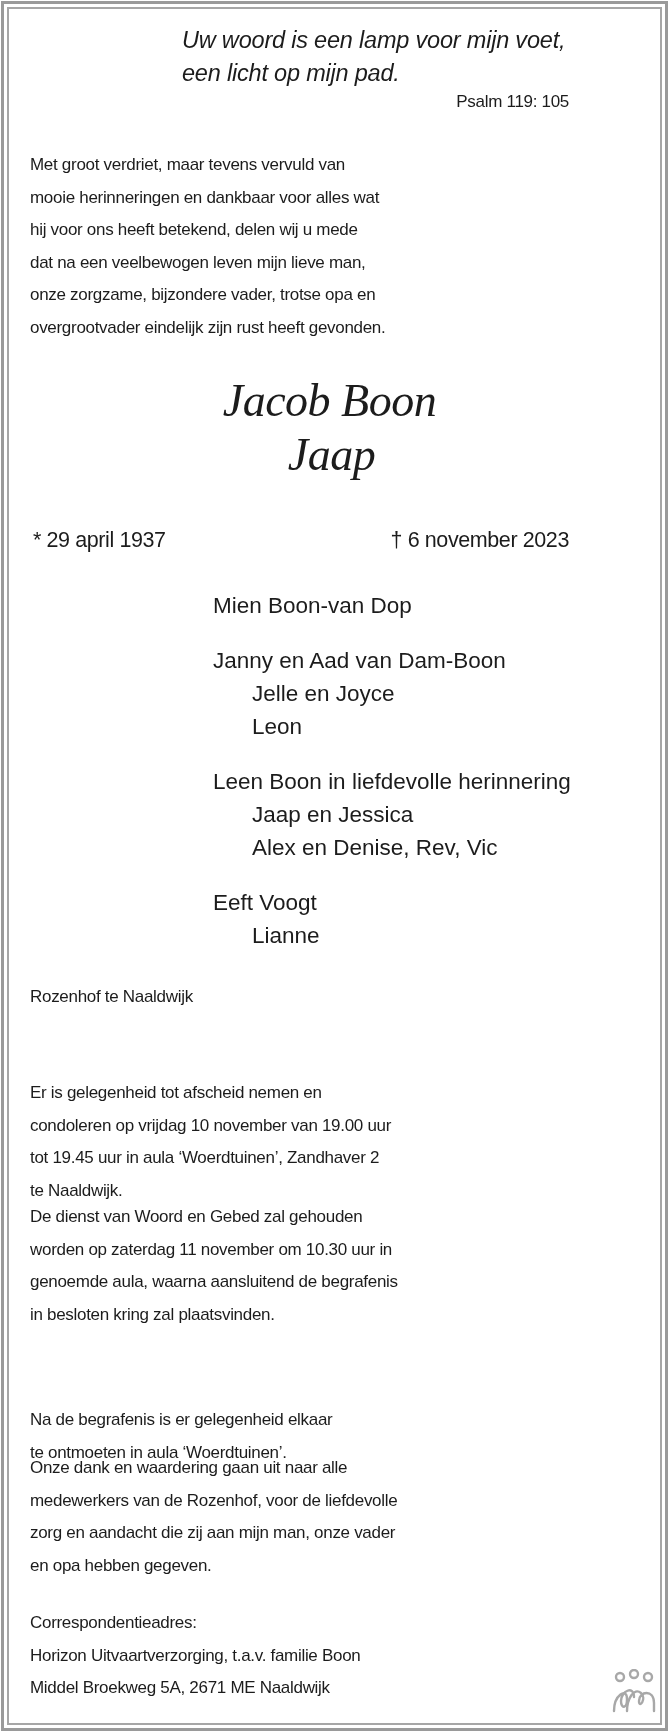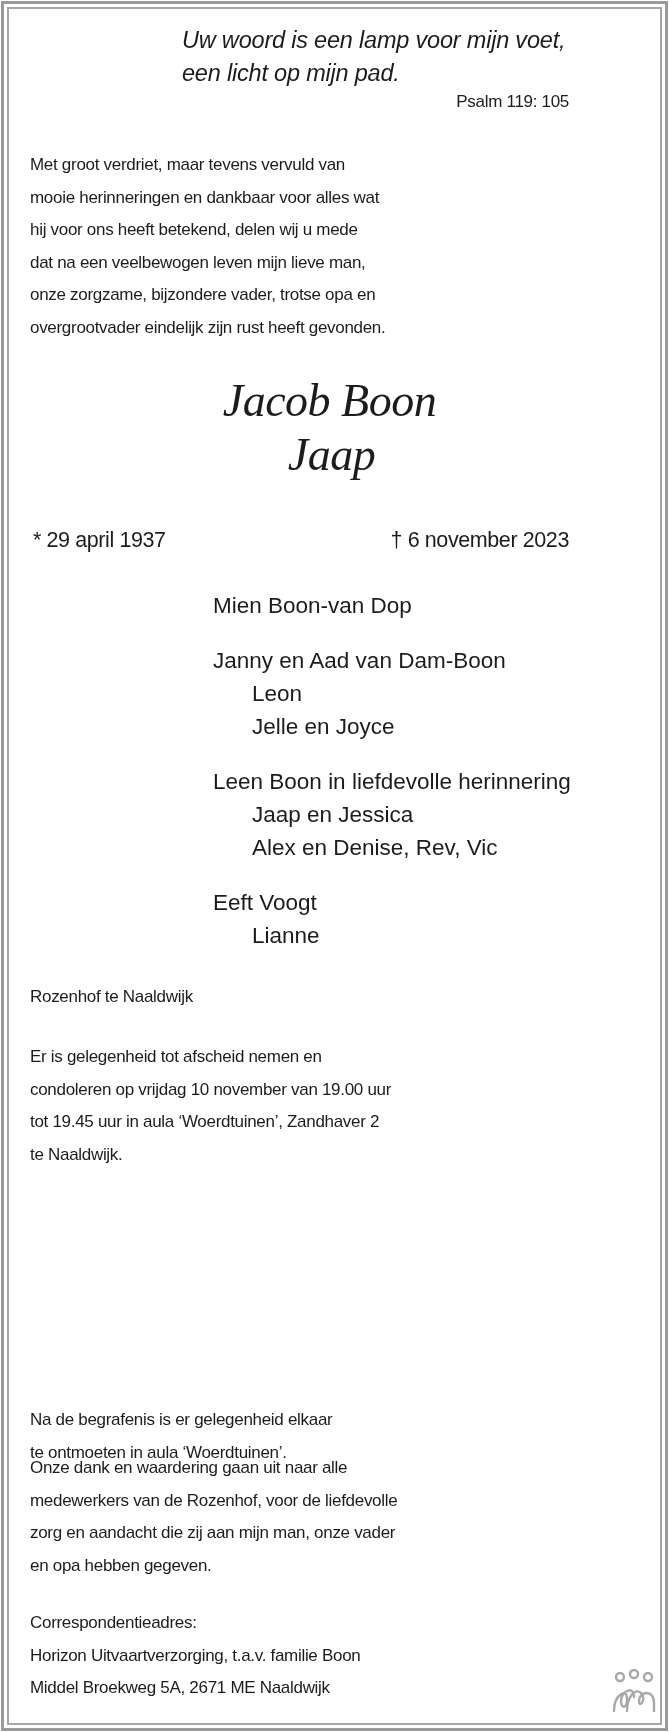--- a/index.html
+++ b/index.html
@@ -89,21 +89,21 @@
       font-size: 22.5px;
       line-height: 33px;
       letter-spacing: 0px;
     }
     .family .grp { margin-bottom: 22px; }
     .family .row { display: block; white-space: nowrap; }
     .family .indent { padding-left: 39px; }
     .family .ital { }
 
     .rozenhof { top: 981px; }
-    .visit { top: 1041px; }
+    .visit { top: 1077px; }
     .service { top: 1201px; }
     .after { top: 1361px; margin-top: 43px; }
     .thanks { top: 1452px; }
     .corr { top: 1607px; }
 
     .logo {
       position: absolute;
       left: 611px; top: 1669px;
       width: 46px; height: 46px;
     }
@@ -136,22 +136,22 @@
 
   <div class="abs date date-birth">* 29 april 1937</div>
   <div class="abs date date-death">† 6 november 2023</div>
 
   <div class="family">
     <div class="grp">
       <span class="row">Mien Boon-van Dop</span>
     </div>
     <div class="grp">
       <span class="row">Janny en Aad van Dam-Boon</span>
+      <span class="row indent">Jelle en Joyce</span>
       <span class="row indent">Leon</span>
-      <span class="row indent">Jelle en Joyce</span>
     </div>
     <div class="grp">
       <span class="row"><span>Leen Boon</span> <span class="ital">in liefdevolle herinnering</span></span>
       <span class="row indent">Jaap en Jessica</span>
       <span class="row indent"><span>Alex en Denise,</span> <span class="ital">Rev, Vic</span></span>
     </div>
     <div class="grp">
       <span class="row">Eeft Voogt</span>
       <span class="row indent">Lianne</span>
     </div>
@@ -161,20 +161,26 @@
     <span class="line">Rozenhof te Naaldwijk</span>
   </div>
 
   <div class="center-block visit">
     <span class="line">Er is gelegenheid tot afscheid nemen en</span>
     <span class="line">condoleren op vrijdag 10 november van 19.00 uur</span>
     <span class="line">tot 19.45 uur in aula ‘Woerdtuinen’, Zandhaver 2</span>
     <span class="line">te Naaldwijk.</span>
   </div>
 
+  <div class="center-block service">
+    <span class="line">De dienst van Woord en Gebed zal gehouden</span>
+    <span class="line">worden op zaterdag 11 november om 10.30 uur in</span>
+    <span class="line">genoemde aula, waarna aansluitend de begrafenis</span>
+    <span class="line">in besloten kring zal plaatsvinden.</span>
+  </div>
 
   <div class="center-block after">
     <span class="line">Na de begrafenis is er gelegenheid elkaar</span>
     <span class="line">te ontmoeten in aula ‘Woerdtuinen’.</span>
   </div>
 
   <div class="center-block thanks">
     <span class="line">Onze dank en waardering gaan uit naar alle</span>
     <span class="line">medewerkers van de Rozenhof, voor de liefdevolle</span>
     <span class="line">zorg en aandacht die zij aan mijn man, onze vader</span>

